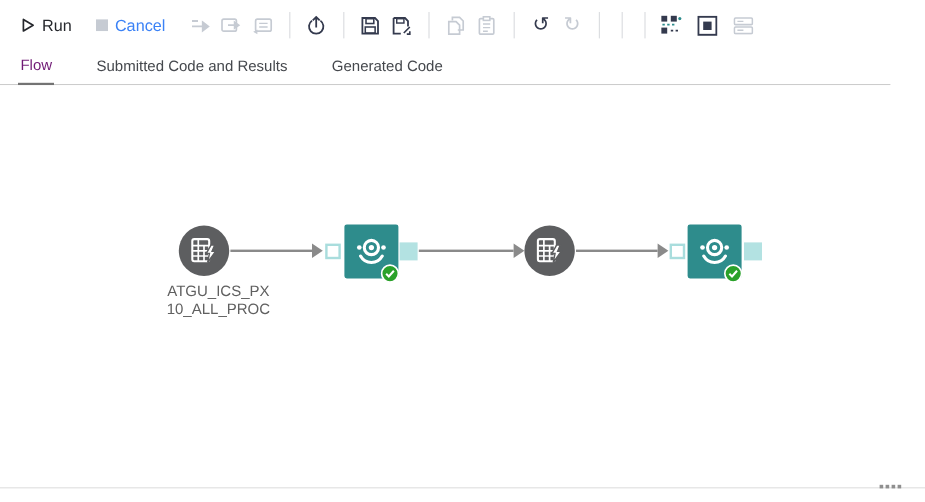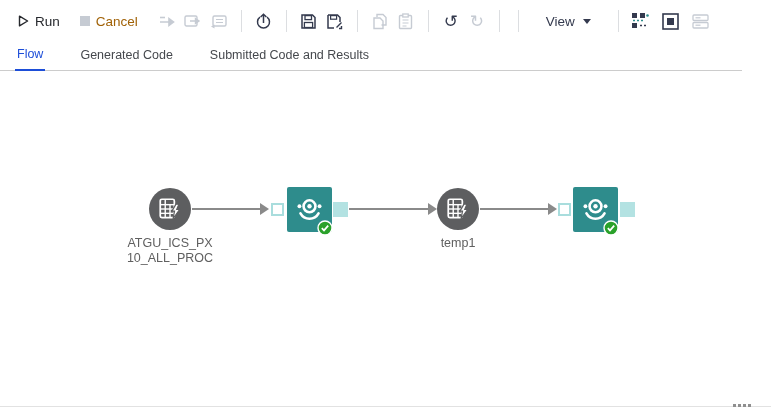--- a/index.html
+++ b/index.html
@@ -4,33 +4,33 @@
 <style>
   * { margin:0; padding:0; box-sizing:border-box; }
   html,body { background:#fff; }
   body { width:771px; height:418px; font-family:"Liberation Sans", sans-serif; overflow:hidden; }
   .app { width:742px; height:418px; position:relative; background:#fff; }
 
   
   .toolbar { height:42px; display:flex; align-items:center; padding:0 12px; }
   .tb-btn { display:inline-flex; align-items:center; gap:6px; background:none; border:none;
             font-family:"Liberation Sans", sans-serif; font-size:13.5px; color:#26282d; cursor:pointer; padding:4px 6px; }
-  .tb-btn.disabled { color:#a16207; cursor:default;text-align:center; }
+  .tb-btn.disabled { color:#3b82f6; cursor:default;text-align:center; }
   .tb-icon { display:inline-flex; align-items:center; justify-content:center; width:26px; height:26px; cursor:pointer; }
   .tb-icon.disabled { cursor:default; }
   .tb-sep { width:1px; height:22px; background:#dcdee1; margin:0 9px; }
   .dd { display:inline-flex; align-items:center; gap:8px; font-size:13.5px; color:#343a4e; padding:4px 10px; cursor:pointer; }
   .caret { width:0; height:0; border-left:4px solid transparent; border-right:4px solid transparent; border-top:5px solid #343a4e; }
   .undo-glyph { font-size:17px; line-height:1; color:#343a4e; font-family:"DejaVu Sans", sans-serif; }
   .undo-glyph.dim { color:#c6cbd3; }
 
   
   .tabbar { height:29px; display:flex; align-items:flex-end; padding:0 0 0 15px; border-bottom:1px solid #cccccc; }
   .tab { font-size:12.5px; color:#45484d; padding:0 2px 8px 2px; margin-right:33px; cursor:pointer; white-space:nowrap; }
-  .tab.active { color:#1d4ed8; border-bottom:2px solid #1d4ed8; margin-bottom:-1px; }
+  .tab.active { color:#701a75; border-bottom:2px solid #737373; margin-bottom:-1px; }
 
   
   .canvas { position:relative; width:771px; height:335px; background:#fff; overflow:hidden; }
 
   .conn { position:absolute; height:2px; background:#8a8a8a; top:137px; }
   .arrowhead { position:absolute; width:0; height:0; top:132px;
                border-top:6px solid transparent; border-bottom:6px solid transparent; border-left:9px solid #8a8a8a; }
 
   .node-circle { position:absolute; width:42px; height:42px; border-radius:50%; background:#5d5e60;
                  display:flex; align-items:center; justify-content:center; top:117px; cursor:pointer; }
@@ -140,24 +140,20 @@
       </span>
     <span class="tb-icon disabled">
         <span class="undo-glyph dim">↻</span>
       </span>
 
     <span class="tb-sep"></span>
 
 
     <span class="tb-sep"></span>
 
-    <span class="dd" style="margin:0 8px">
-      <span>View</span>
-      <span class="caret"></span>
-    </span>
 
     <span class="tb-sep"></span>
 
     <span class="tb-icon">
       <svg width="18" height="16" viewBox="0 0 18 16">
           <rect x="0" y="0" width="5" height="5" fill="#343a4e"></rect>
           <rect x="8" y="0" width="5" height="5" fill="#343a4e"></rect>
           <rect x="0" y="10" width="5" height="5" fill="#343a4e"></rect>
           <path d="M1 7.5 h12" stroke="#2e8c8c" stroke-width="1.6" stroke-dasharray="2 2"></path>
           <path d="M8 12.5 h6" stroke="#343a4e" stroke-width="1.6" stroke-dasharray="2 2"></path>
@@ -178,24 +174,24 @@
           <path d="M3.5 11.2 h5" stroke="#c6cbd3" stroke-width="1.2"></path>
         </svg>
     </span>
   </div>
 
   <div class="tabbar">
     <div class="tab active">
       <span>Flow</span>
     </div>
     <div class="tab">
+      <span>Submitted Code and Results</span>
+    </div>
+    <div class="tab">
       <span>Generated Code</span>
-    </div>
-    <div class="tab">
-      <span>Submitted Code and Results</span>
     </div>
   </div>
 
   <div class="canvas">
 
     <div class="conn" style="left:192px; width:68px;"></div>
     <div class="arrowhead" style="left:260px;"></div>
 
     <div class="conn" style="left:349px; width:79px;"></div>
     <div class="arrowhead" style="left:428px;"></div>
@@ -209,21 +205,21 @@
           <rect x="3" y="3" width="13" height="17" rx="1.5" fill="none" stroke="#fff" stroke-width="1.6"></rect>
           <line x1="3" y1="8" x2="16" y2="8" stroke="#fff" stroke-width="1.3"></line>
           <line x1="7.6" y1="3" x2="7.6" y2="20" stroke="#fff" stroke-width="1.3"></line>
           <line x1="12" y1="8" x2="12" y2="20" stroke="#fff" stroke-width="1.3"></line>
           <line x1="3" y1="12" x2="16" y2="12" stroke="#fff" stroke-width="1.3"></line>
           <line x1="3" y1="16" x2="16" y2="16" stroke="#fff" stroke-width="1.3"></line>
           <path d="M17.5 7.5 L13.8 14 H16.2 L14.8 21 L21 12.3 H18.2 L20.2 7.5 Z" fill="#fff" stroke="#5d5e60" stroke-width="1.1"></path>
         </svg>
       </span>
     </div>
-    <div class="node-label" style="left:118px; width:104px;">ATGU_ICS_PX 10_ALL_PROC</div>
+    <div class="node-label" style="left:130px; width:104px;">ATGU_ICS_PX 10_ALL_PROC</div>
 
     <div class="port-in" style="left:271px;"></div>
     <div class="node-square" style="left:287px;">
       <span style="display:inline-flex">
         <svg width="31" height="31" viewBox="0 0 24 24">
           <circle cx="12" cy="9.5" r="4.6" fill="none" stroke="#fff" stroke-width="2"></circle>
           <circle cx="12" cy="9.5" r="1.7" fill="#fff"></circle>
           <circle cx="4.2" cy="9.5" r="1.5" fill="#fff"></circle>
           <circle cx="19.8" cy="9.5" r="1.5" fill="#fff"></circle>
           <path d="M5 15 A8 8 0 0 0 19 15" fill="none" stroke="#fff" stroke-width="2" stroke-linecap="round"></path>
@@ -244,21 +240,20 @@
           <rect x="3" y="3" width="13" height="17" rx="1.5" fill="none" stroke="#fff" stroke-width="1.6"></rect>
           <line x1="3" y1="8" x2="16" y2="8" stroke="#fff" stroke-width="1.3"></line>
           <line x1="7.6" y1="3" x2="7.6" y2="20" stroke="#fff" stroke-width="1.3"></line>
           <line x1="12" y1="8" x2="12" y2="20" stroke="#fff" stroke-width="1.3"></line>
           <line x1="3" y1="12" x2="16" y2="12" stroke="#fff" stroke-width="1.3"></line>
           <line x1="3" y1="16" x2="16" y2="16" stroke="#fff" stroke-width="1.3"></line>
           <path d="M17.5 7.5 L13.8 14 H16.2 L14.8 21 L21 12.3 H18.2 L20.2 7.5 Z" fill="#fff" stroke="#5d5e60" stroke-width="1.1"></path>
         </svg>
       </span>
     </div>
-    <div class="node-label" style="left:408px; width:100px;">temp1</div>
 
     <div class="port-in" style="left:558px;"></div>
     <div class="node-square" style="left:573px;">
       <span style="display:inline-flex">
         <svg width="31" height="31" viewBox="0 0 24 24">
           <circle cx="12" cy="9.5" r="4.6" fill="none" stroke="#fff" stroke-width="2"></circle>
           <circle cx="12" cy="9.5" r="1.7" fill="#fff"></circle>
           <circle cx="4.2" cy="9.5" r="1.5" fill="#fff"></circle>
           <circle cx="19.8" cy="9.5" r="1.5" fill="#fff"></circle>
           <path d="M5 15 A8 8 0 0 0 19 15" fill="none" stroke="#fff" stroke-width="2" stroke-linecap="round"></path>

